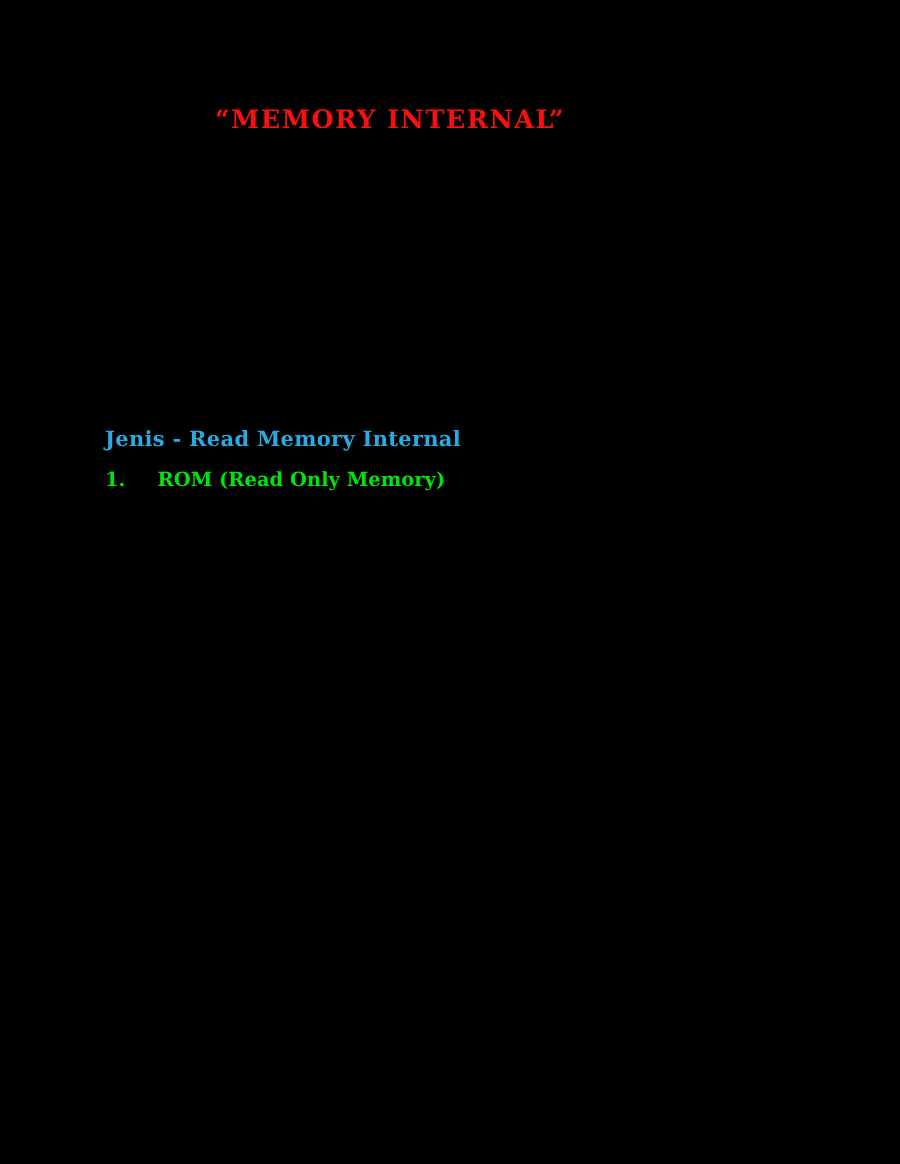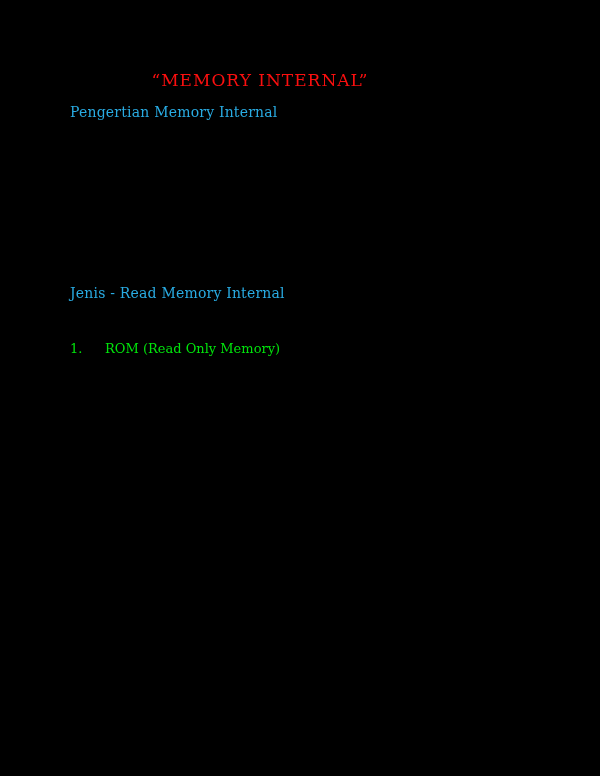--- a/index.html
+++ b/index.html
@@ -7,21 +7,21 @@
     padding: 0;
     background: #000000;
   }
   .page {
     position: relative;
     width: 520px;
     height: 776px;
     background: #000000;
     overflow: hidden;
     font-family: "DejaVu Serif", serif;
-    font-weight: normal;
+    font-weight: bold;
   }
   .doc-title {
     position: absolute;
     top: 70px;
     left: 0;
     width: 100%;
     text-align: center;
     font-size: 17px;
     letter-spacing: 1px;
     white-space: nowrap;
@@ -34,35 +34,33 @@
     white-space: nowrap;
   }
   .heading-1 { top: 104px; }
   .heading-2 { top: 285px; }
   .list-item {
     position: absolute;
     left: 70px;
     top: 313px;
     font-size: 13px;
     white-space: nowrap;
-    margin-top: 28px;
   }
   .list-number {
     display: inline-block;
     width: 35px;
   }
 </style>
 </head>
 <body>
 
 <div class="page">
 
   <div class="doc-title" style="color: rgb(250, 15, 15);">“MEMORY INTERNAL”</div>
 
-  <div class="heading heading-1" style="color: rgb(41, 171, 226);">Pengertian Memory Internal</div>
 
   <div class="heading heading-2" style="color: rgb(41, 171, 226);">Jenis - Read Memory Internal</div>
 
   <div class="list-item" style="color: rgb(0, 228, 11);">
     <span class="list-number">1.</span><span>ROM (Read Only Memory)</span>
   </div>
 
 </div>
 
 </body></html>

